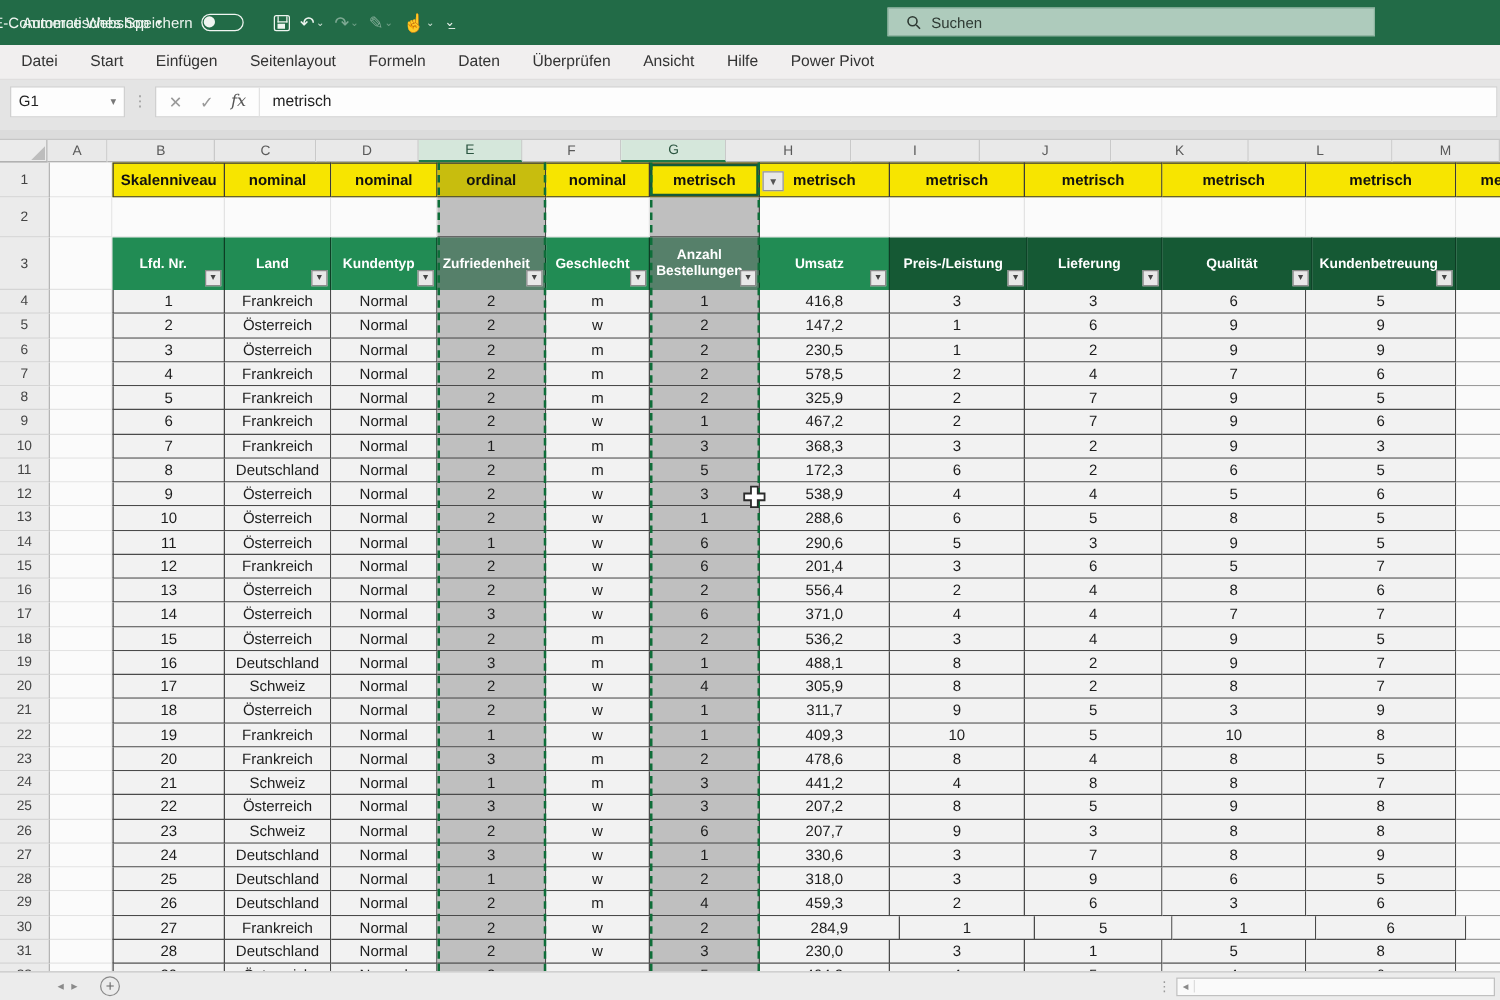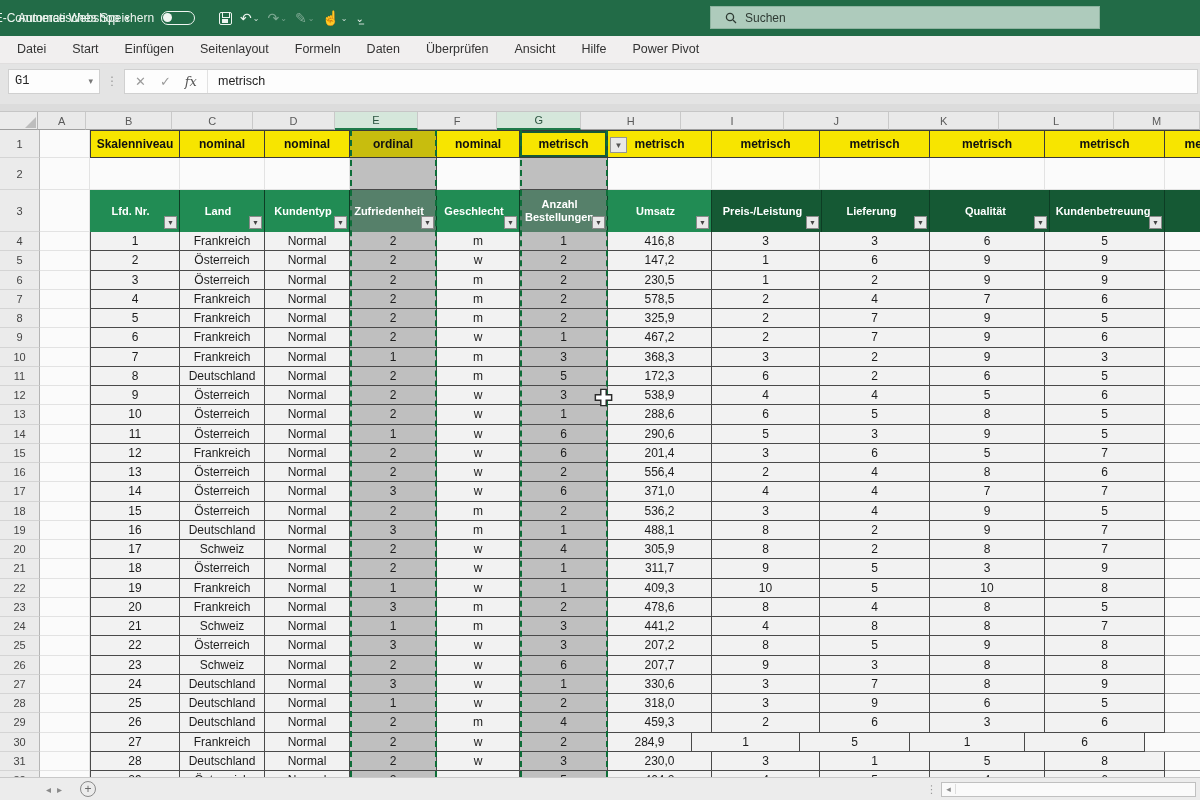--- a/index.html
+++ b/index.html
@@ -23,21 +23,21 @@
   .searchbox { position:absolute; left:710px; top:6px; width:390px; height:23px; background:#aecbbc; border:1px solid #8fb4a1; display:flex; align-items:center; gap:8px; padding-left:14px; color:#2e3a33; }
   .searchbox svg { flex:0 0 auto; }
 
   
   .ribbon { height:28px; background:#f1efef; display:flex; align-items:center; padding-left:4px; border-bottom:1px solid #e0dede; flex:0 0 auto; }
   .rtab { font-size:12.5px; color:#333; padding:0 13px; line-height:27px; }
 
   
   .fbar { height:40px; background:#e4e4e4; display:flex; align-items:center; padding:0 2px 6px 8px; flex:0 0 auto; }
   .namebox { width:92px; height:25px; background:#fdfdfd; border:1px solid #d0d0d0; display:flex; align-items:center; font-size:12px; color:#222; padding:0 6px; }
-  .namebox .val { flex:1;font-family:Liberation Mono, monospace; }
+  .namebox .val { flex:1; }
   .namebox .dd { color:#777; font-size:9px; }
   .fdots { color:#9a9a9a; font-size:12px; margin:0 6px; letter-spacing:0; }
   .fxarea { flex:1; height:25px; background:#fdfdfd; border:1px solid #d0d0d0; display:flex; align-items:center; }
   .fxicons { display:flex; align-items:center; gap:14px; padding:0 10px; color:#9a9a9a; font-size:13px; border-right:1px solid #e2e2e2; height:100%; }
   .fxicons .fx { font-family:"DejaVu Serif", serif; font-style:italic; color:#555; font-size:13px; }
   .fval { font-size:12.5px; color:#222; padding-left:10px; }
 
   .gapstrip { height:8px; background:#dcdcdc; border-bottom:1px solid #c6c6c6; flex:0 0 auto; }
 
   
@@ -637,21 +637,21 @@
         </div>
         <div class="row" style="height: 19.25px;">
           <div class="gut">30</div>
           <div class="c plain" style="width: 50px;"></div>
           <div class="c d first" style="width: 90px;">27</div>
           <div class="c d" style="width: 85px;">Frankreich</div>
           <div class="c d" style="width: 85px;">Normal</div>
           <div class="c d selgray" style="width: 87px;">2</div>
           <div class="c d" style="width: 83px;">w</div>
           <div class="c d selgray" style="width: 88px;">2</div>
-          <div class="c d" style="width: 84px;">284,9</div>
+          <div class="c d" style="width: 112px;">284,9</div>
           <div class="c d" style="width: 108px;">1</div>
           <div class="c d" style="width: 110px;">5</div>
           <div class="c d" style="width: 115px;">1</div>
           <div class="c d" style="width: 120px;">6</div>
           <div class="c d mcol" style="width: 90px;"></div>
         </div>
         <div class="row" style="height: 19.25px;">
           <div class="gut">31</div>
           <div class="c plain" style="width: 50px;"></div>
           <div class="c d first" style="width: 90px;">28</div>

